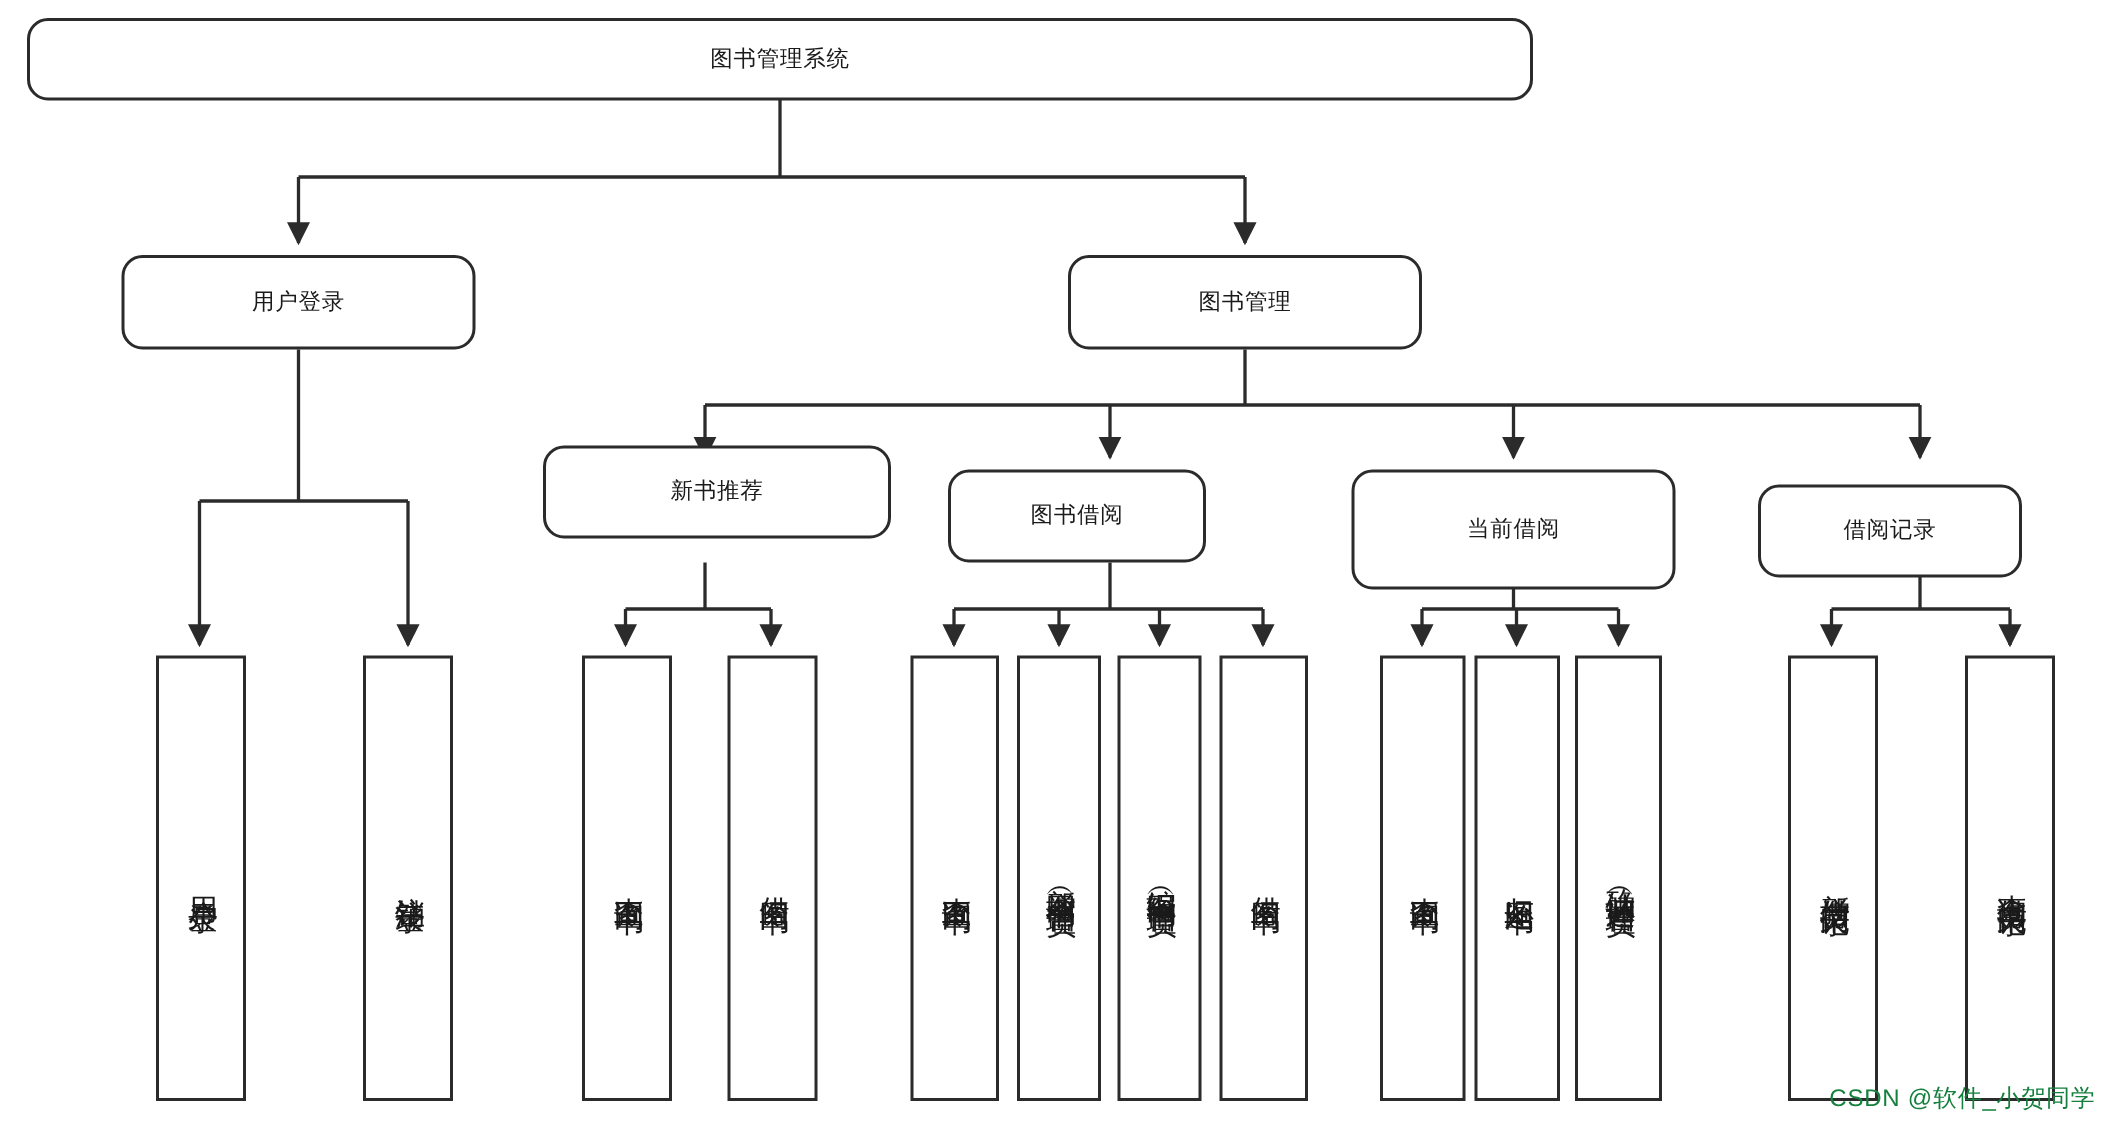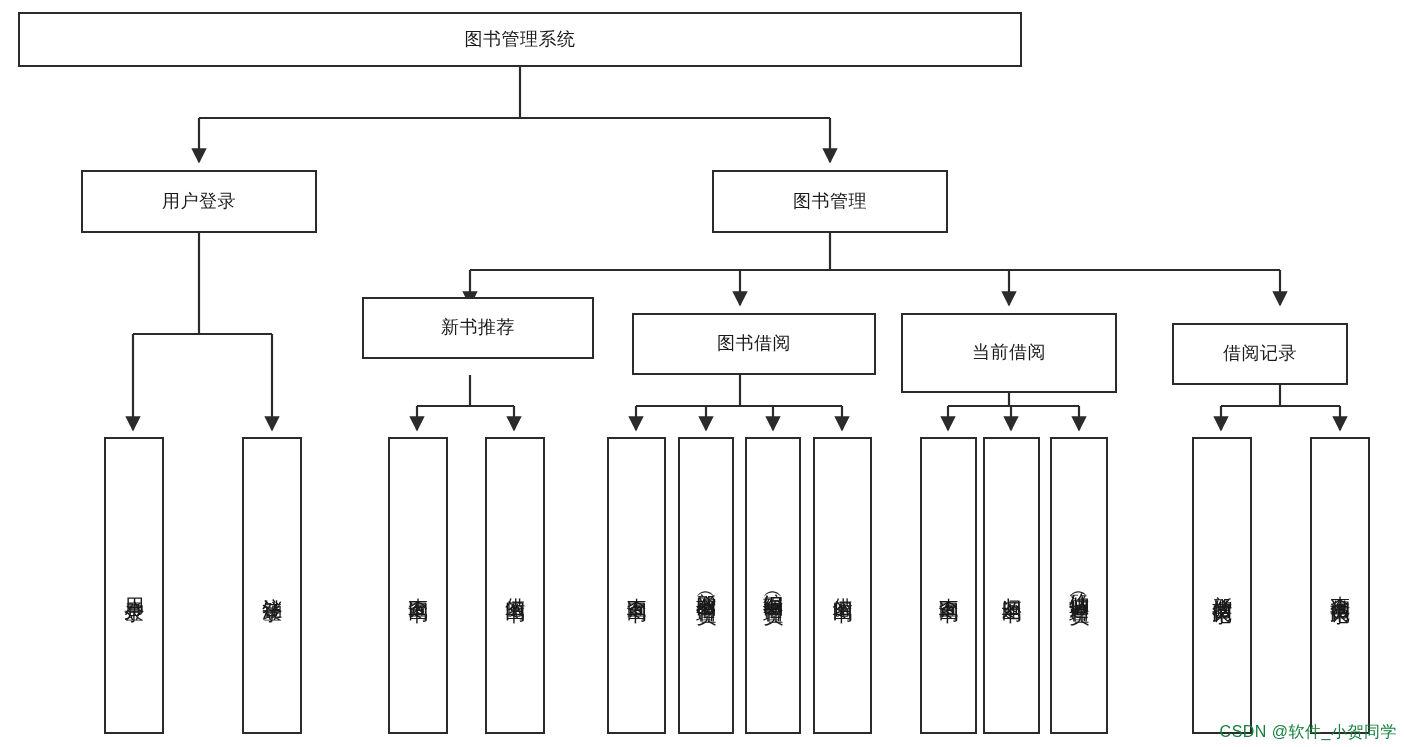--- a/index.html
+++ b/index.html
@@ -31,22 +31,23 @@
     box-sizing: border-box;
     border: 2px solid #2b2b2b;
     background: #ffffff;
     display: flex;
     align-items: center;
     justify-content: center;
     color: #1a1a1a;
     line-height: 1.18;
   }
   .node.h {
-    font-size: 18px;
+    font-size: 15px;
     letter-spacing: 0.5px;
+    border-radius: 14px;
   }
   .node.v {
     writing-mode: vertical-rl;
     text-orientation: upright;
     font-size: 20px;
     letter-spacing: 2px;
     padding: 4px 0;
     white-space: normal;
   }
   .node .lbl {
@@ -126,21 +127,21 @@
   <div class="node h" style="left:81px; top:170px; width:236px; height:63px;">
     <span class="lbl">用户登录</span>
   </div>
   <div class="node h" style="left:712px; top:170px; width:236px; height:63px;">
     <span class="lbl">图书管理</span>
   </div>
 
   <div class="node h" style="left:362px; top:297px; width:232px; height:62px;">
     <span class="lbl">新书推荐</span>
   </div>
-  <div class="node h" style="left:632px; top:313px; width:244px; height:62px;text-align:center;">
+  <div class="node h" style="left:632px; top:313px; width:172px; height:62px;text-align:center;">
     <span class="lbl">图书借阅</span>
   </div>
   <div class="node h" style="left:901px; top:313px; width:216px; height:80px;">
     <span class="lbl">当前借阅</span>
   </div>
   <div class="node h" style="left:1172px; top:323px; width:176px; height:62px;">
     <span class="lbl">借阅记录</span>
   </div>
 
   <div class="node v" style="left:104px; top:437px; width:60px; height:297px;">

